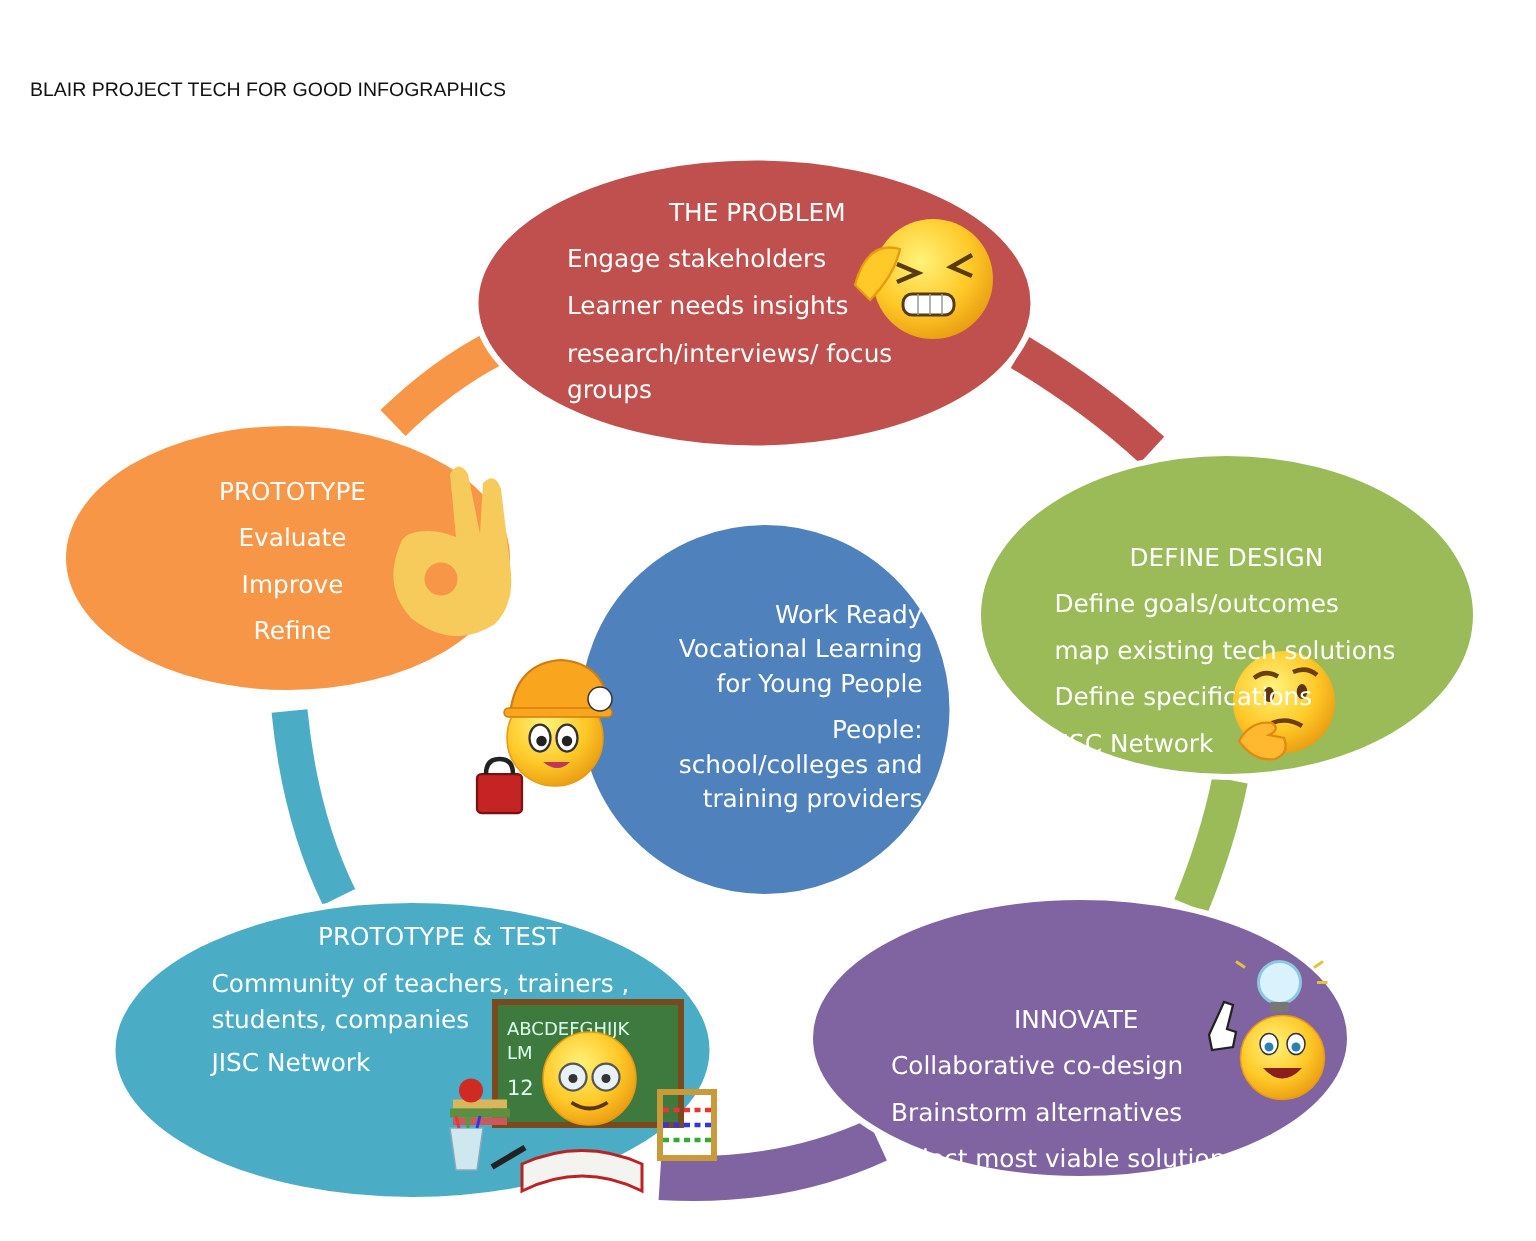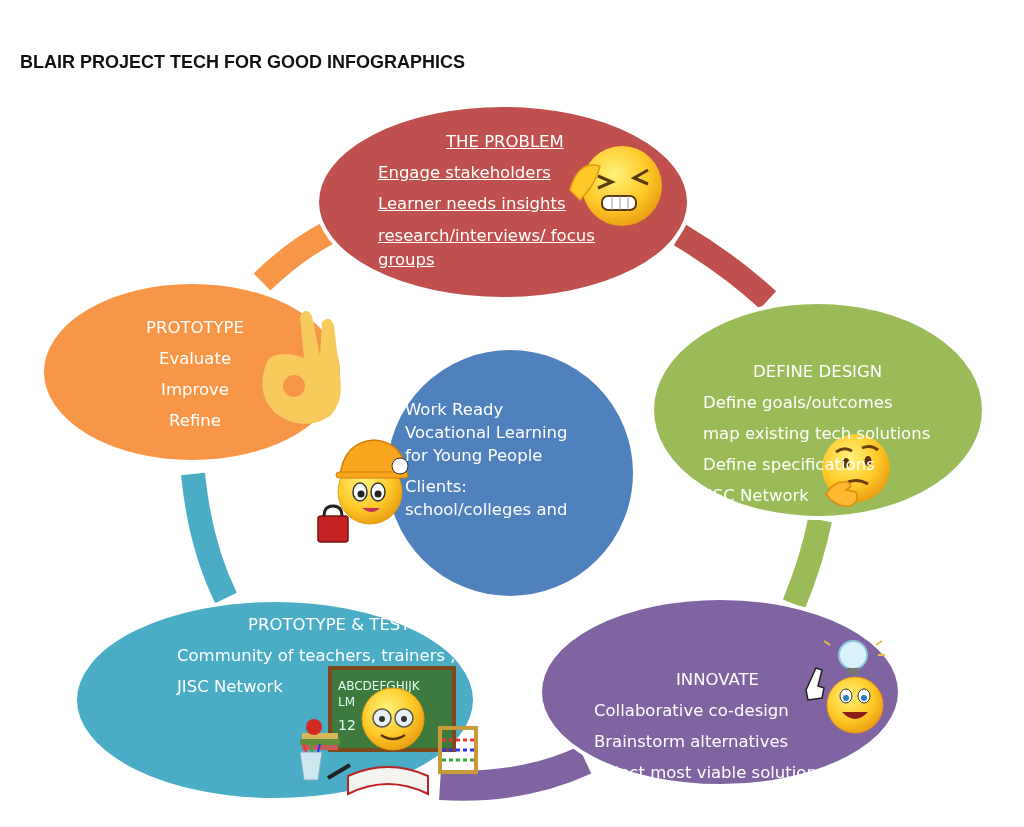--- a/index.html
+++ b/index.html
@@ -1,18 +1,18 @@
 <!DOCTYPE html>
 <html><head>
 <meta charset="utf-8">
 <style>
   html, body { margin: 0; padding: 0; background: #ffffff; }
   body { width: 1024px; height: 827px; position: relative; overflow: hidden;
          font-family: "Liberation Sans", "DejaVu Sans", sans-serif; }
-  .title { position: absolute; left: 20px; top: 52px; font-size: 18px; font-weight: bold;
+  .title { position: absolute; left: 20px; top: 52px; font-size: 13px; font-weight: normal;
            color: #111; letter-spacing: 0px; margin: 0; }
   svg.bg { position: absolute; left: 0; top: 0; }
   .stage { position: absolute; color: #ffffff; font-family: "DejaVu Sans", "Liberation Sans", sans-serif;
            font-size: 16.5px; line-height: 31px; }
   .stage .head { display: block; }
   .stage .item { display: block; }
 </style>
 </head>
 <body>
 
@@ -116,21 +116,21 @@
     <ellipse cx="378" cy="492" rx="7" ry="9" fill="#fff" stroke="#333" stroke-width="1.5"></ellipse>
     <circle cx="361" cy="494" r="3.5" fill="#222"></circle>
     <circle cx="378" cy="494" r="3.5" fill="#222"></circle>
     <path d="M 362 508 q 10 8 18 0 z" fill="#c2345a"></path>
     <circle cx="400" cy="466" r="8" fill="#fff" stroke="#333" stroke-width="1"></circle>
     <rect x="318" y="516" width="30" height="26" rx="3" fill="#c42424" stroke="#7a1010" stroke-width="1.5"></rect>
     <path d="M 324 516 q 0 -10 9 -10 q 9 0 9 10" stroke="#222" stroke-width="3" fill="none"></path>
   </g>
 </svg>
 
-<div class="stage" style="left:378px; top:126px;text-decoration:underline;">
+<div class="stage" style="left:378px; top:126px;">
   <span class="head" style="padding-left:68px;">THE PROBLEM</span>
   <span class="item">Engage stakeholders</span>
   <span class="item">Learner needs insights</span>
   <span class="item" style="line-height:26px;padding-top:4px;">research/interviews/ focus</span>
   <span class="item" style="line-height:22px;">groups</span>
 </div>
 
 <div class="stage" style="left:703px; top:316px;">
   <span class="head" style="padding-left:50px;margin-top:40px;">DEFINE DESIGN</span>
   <span class="item">Define goals/outcomes</span>
@@ -140,32 +140,34 @@
 </div>
 
 <div class="stage" style="left:594px; top:616px;margin-top:48px;">
   <span class="head" style="padding-left:82px;">INNOVATE</span>
   <span class="item">Collaborative co-design</span>
   <span class="item">Brainstorm alternatives</span>
   <span class="item">Select most viable solution</span>
   <span class="item">Generate Content</span>
 </div>
 
-<div class="stage" style="left:141px; top:609px;margin-left:36px;">
+<div class="stage" style="left:141px; top:609px;">
   <span class="head" style="padding-left:71px;">PROTOTYPE &amp; TEST</span>
   <span class="item" style="line-height:26px;padding-top:3px;">Community of teachers, trainers ,</span>
+  <span class="item" style="line-height:22px;">students, companies</span>
   <span class="item" style="padding-top:2px;">JISC Network</span>
 </div>
 
 <div class="stage" style="left:140px; top:312px; width:110px; text-align:center;">
   <span class="head">PROTOTYPE</span>
   <span class="item">Evaluate</span>
   <span class="item">Improve</span>
   <span class="item">Refine</span>
 </div>
 
-<div class="stage" style="left:405px; top:398px; width:210px; text-align:left; line-height:23px;">
+<div class="stage" style="left:405px; top:398px; width:210px; text-align:right; line-height:23px;">
   <span class="item">Work Ready</span>
   <span class="item">Vocational Learning</span>
   <span class="item">for Young People</span>
-  <span class="item" style="padding-top:8px;">Clients:</span>
+  <span class="item" style="padding-top:8px;">People:</span>
   <span class="item">school/colleges and</span>
+  <span class="item">training providers</span>
 </div>
 
 </body></html>

